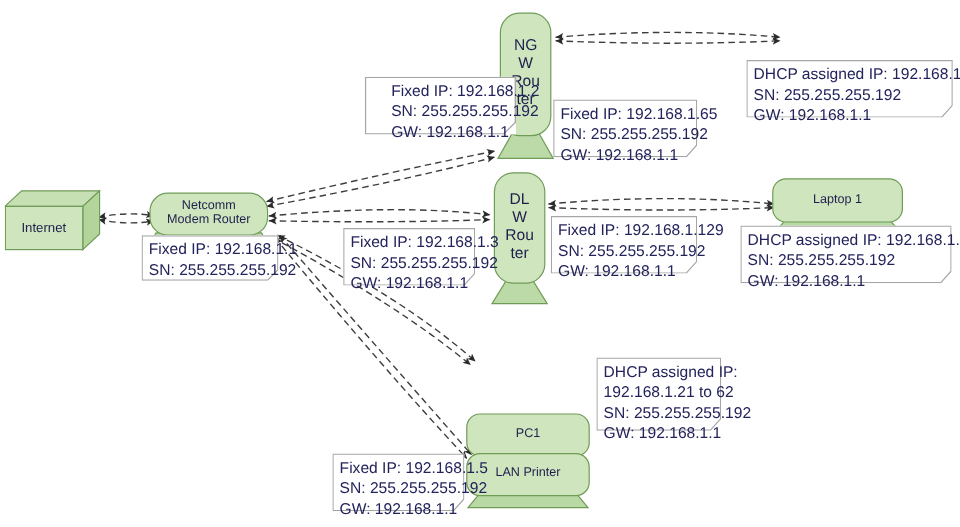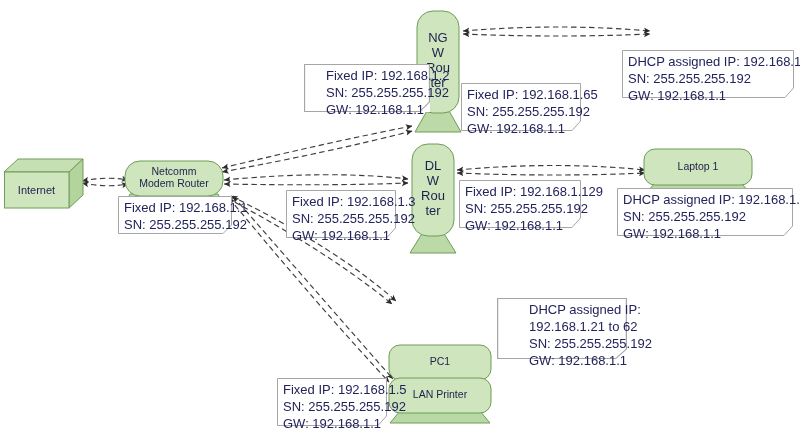--- a/index.html
+++ b/index.html
@@ -193,21 +193,21 @@
 
   <div class="callout" style="left:617px;top:188px;width:176px;height:48px;">
     <svg class="cshape" viewBox="0 0 176 48" preserveAspectRatio="none">
       <path d="M0.5,0.5 H175.5 V38 L167,47.5 H0.5 Z" fill="#ffffff" stroke="#a6a6a6" stroke-width="1"></path>
     </svg>
     <div class="txt f10">DHCP assigned IP: 192.168.1.130 to 190
 SN: 255.255.255.192
 GW: 192.168.1.1</div>
   </div>
 
-  <div class="callout" style="left:497px;top:298px;width:104px;height:61px;padding-left:26px;">
+  <div class="callout" style="left:497px;top:298px;width:104px;height:61px;">
     <svg class="cshape" viewBox="0 0 104 61" preserveAspectRatio="none">
       <path d="M0.5,0.5 H103.5 V51 L95,60.5 H0.5 Z" fill="#ffffff" stroke="#a6a6a6" stroke-width="1"></path>
     </svg>
     <div class="txt f10">DHCP assigned IP:
 192.168.1.21 to 62
 SN: 255.255.255.192
 GW: 192.168.1.1</div>
   </div>
 
   <div class="callout" style="left:277px;top:378px;width:110px;height:48px;">

